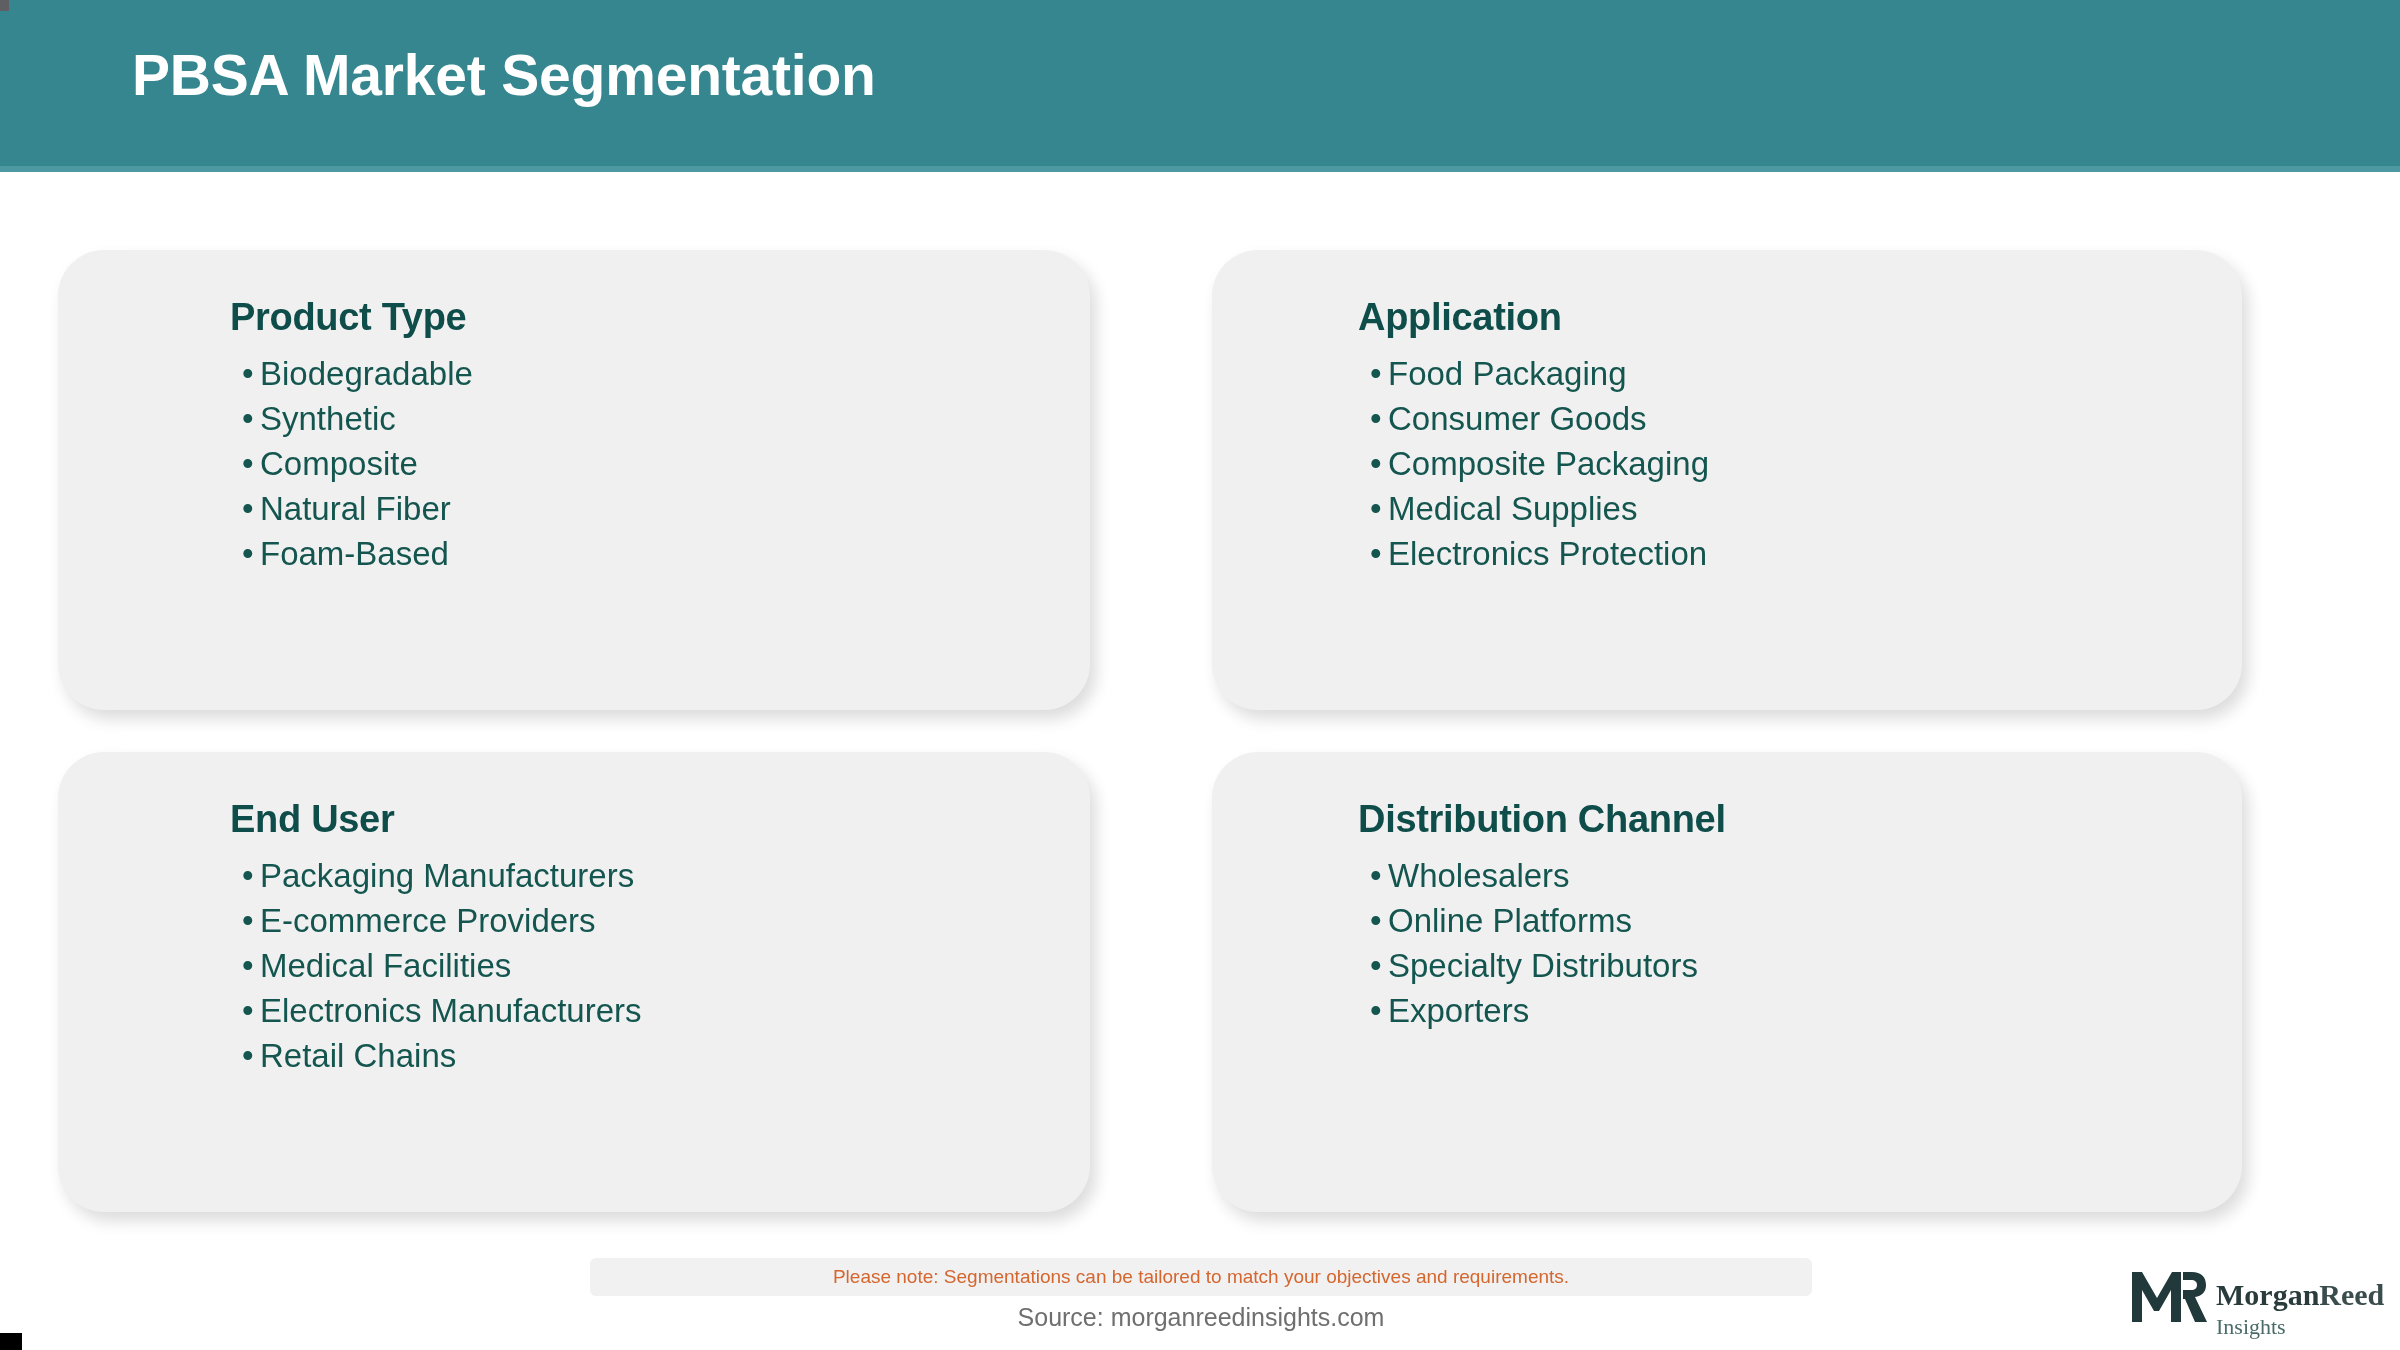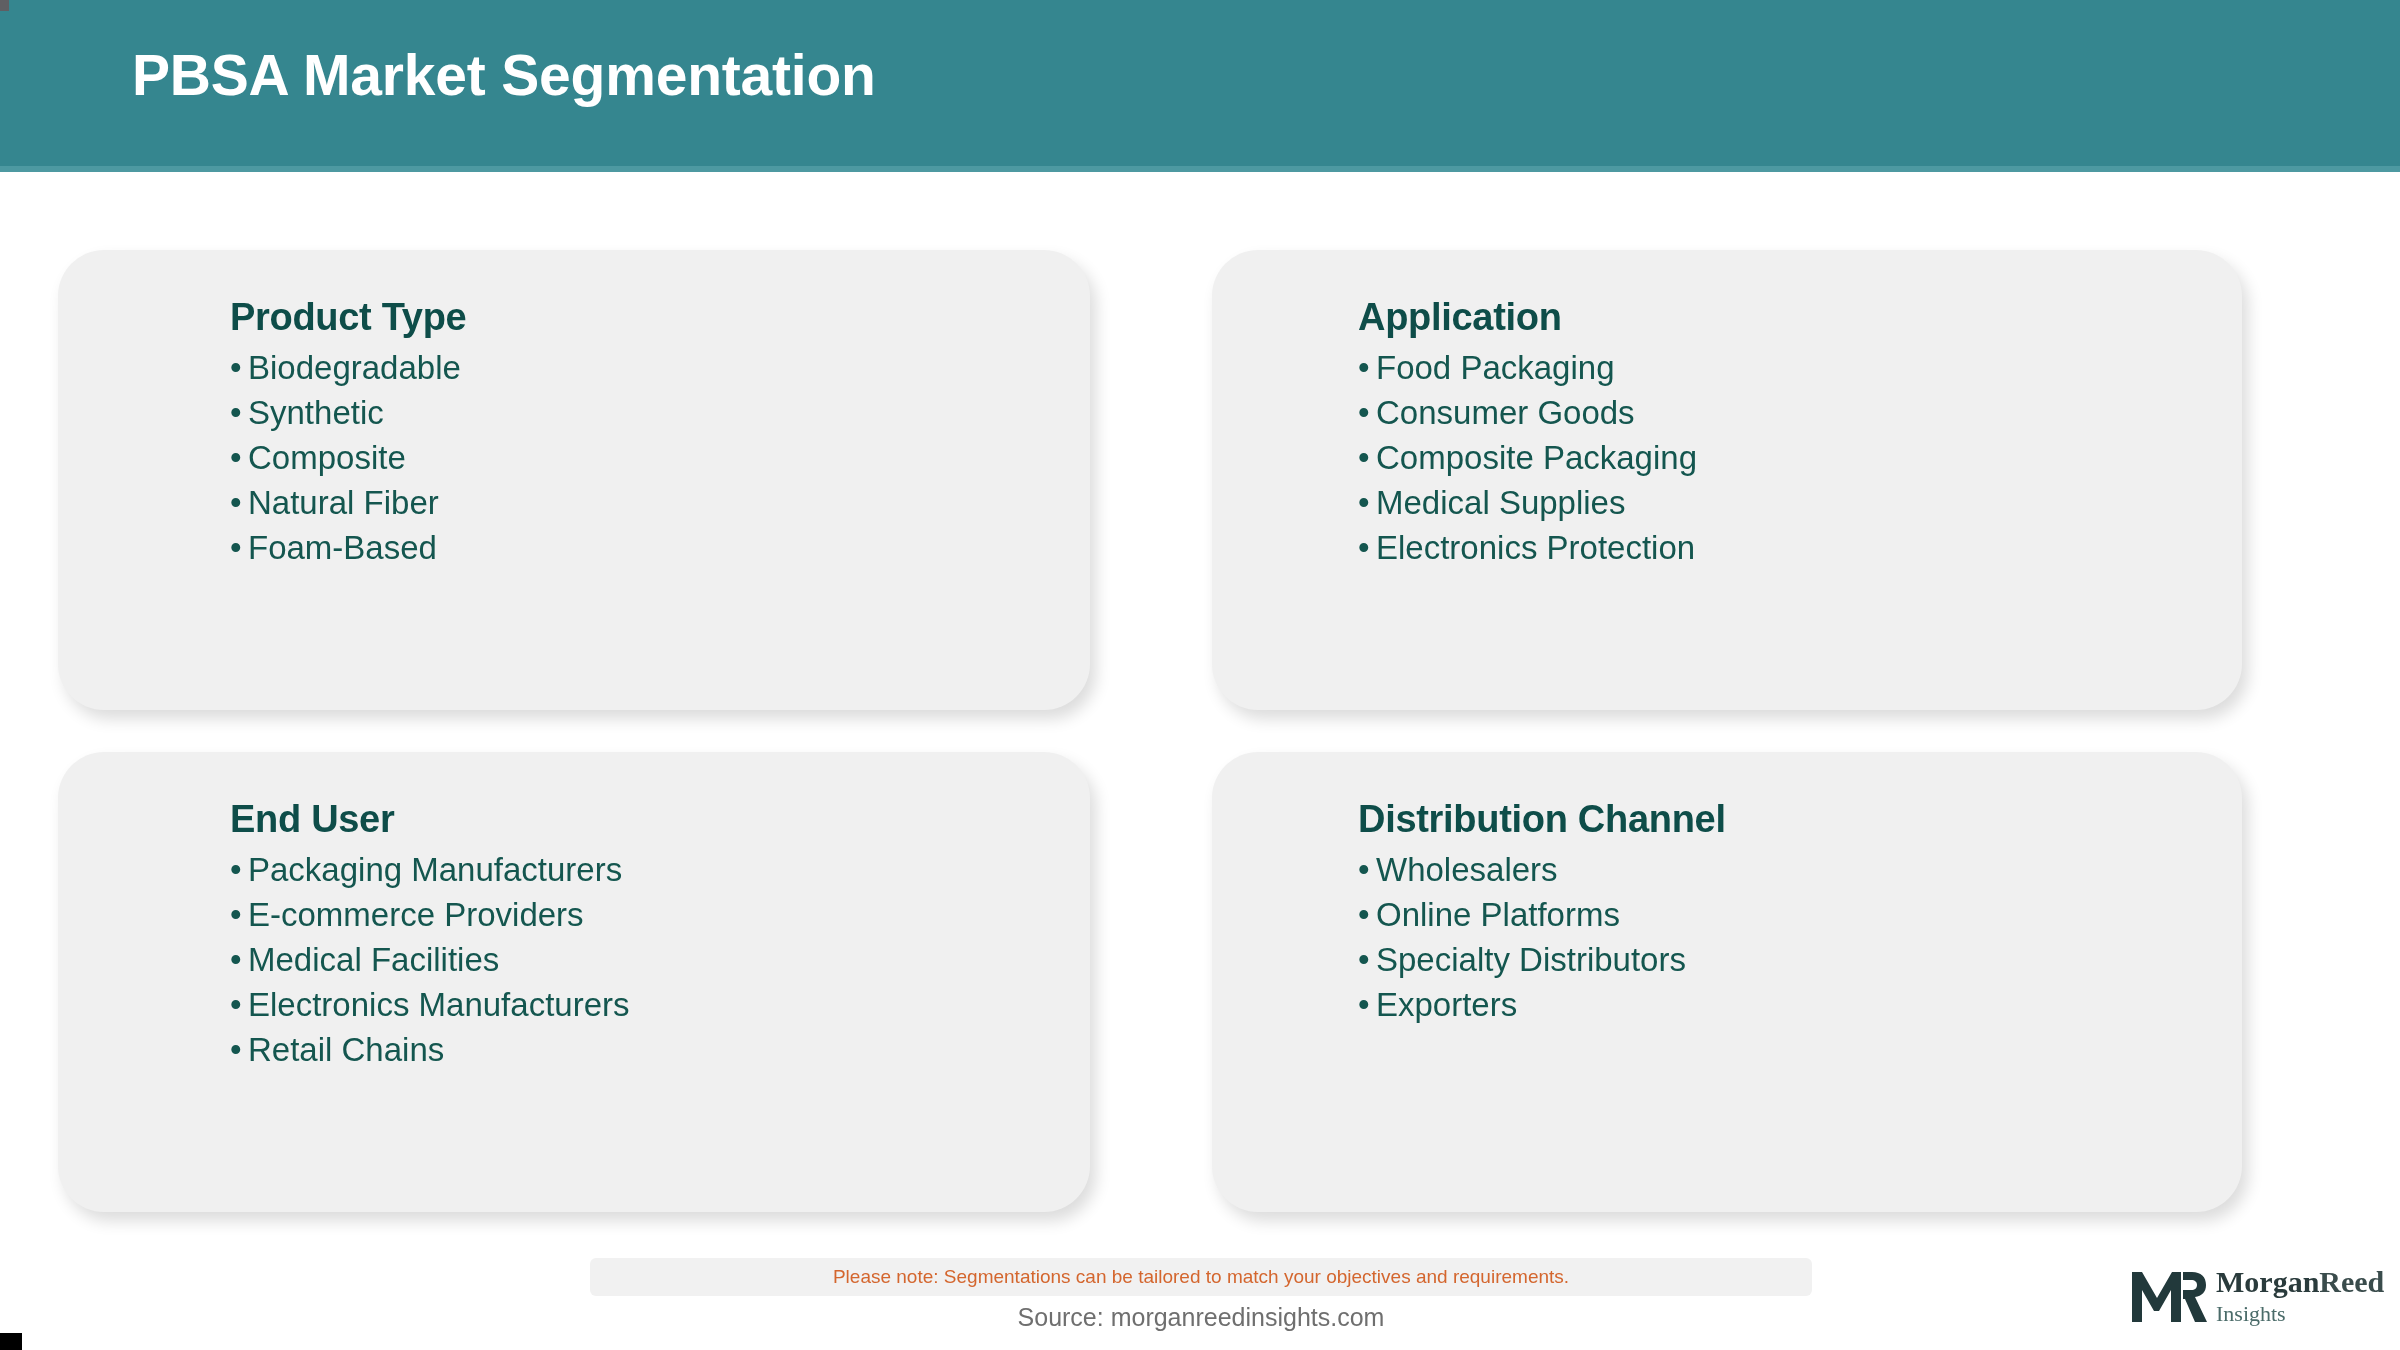--- a/index.html
+++ b/index.html
@@ -94,21 +94,21 @@
     font-size: 38px;
     font-weight: bold;
     color: #0e4d49;
     letter-spacing: -0.3px;
     line-height: 1.12;
     margin: 0 0 6px 0;
     white-space: nowrap;
   }
   .card-list {
     list-style: none;
-    margin: 0;
+    margin: 12px;
     padding: 0;
   }
   .card-list li {
     font-size: 33px;
     color: #14564f;
     line-height: 45px;
     white-space: nowrap;
   }
   .bullet {
     display: inline-block;
@@ -160,21 +160,21 @@
   .logo-mark {
     position: absolute;
     left: 0;
     top: 6px;
     width: 78px;
     height: 56px;
   }
   .logo-words {
     position: absolute;
     left: 86px;
-    top: 4px;
+    top: 17px;
   }
   .logo-line1 {
     font-family: "Liberation Serif", "DejaVu Serif", serif;
     font-size: 30px;
     font-weight: bold;
     line-height: 32px;
     color: #2a3b3c;
     white-space: nowrap;
   }
   .logo-line1 .reed { color: #3a4c4c; font-weight: bold; }

